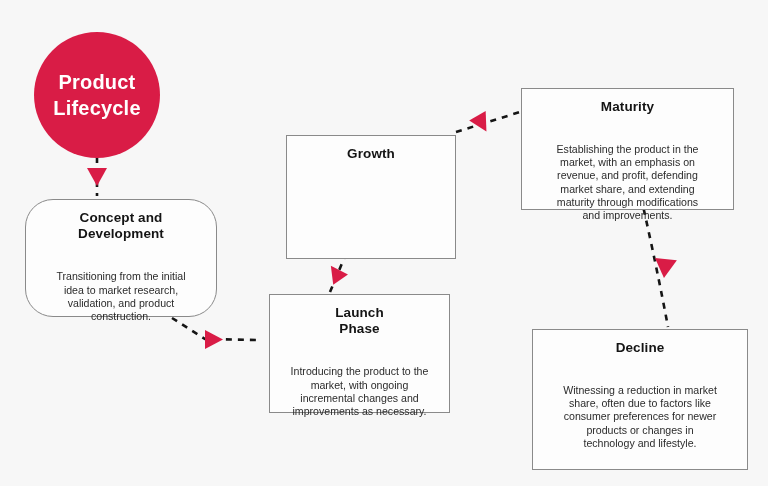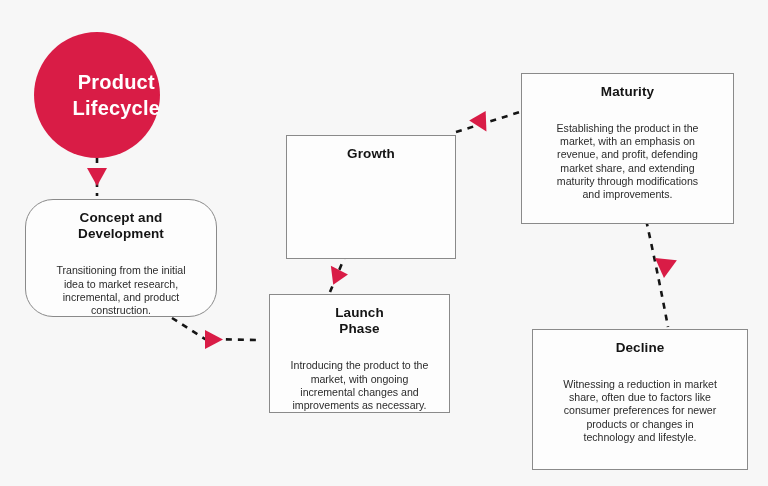--- a/index.html
+++ b/index.html
@@ -34,21 +34,21 @@
     stroke-width: 2.6;
     stroke-dasharray: 6 6;
   }
   .connector-layer polygon.arrowhead { fill: var(--accent); }
   .hub {
     position: absolute;
     left: 34px; top: 32px;
     width: 126px; height: 126px;
     border-radius: 50%;
     background: var(--accent);
-    display: flex; align-items: center; justify-content: flex-end;
+    display: flex; align-items: center; justify-content: center;
   }
   .hub-title {
     color: var(--circle-text);
     font-weight: bold;
     font-size: 20px;
     line-height: 1.3;
     text-align: center;
     white-space: pre-line;
     letter-spacing: 0.2px;
   }
@@ -62,30 +62,30 @@
   }
   .stage-title {
     font-weight: bold;
     font-size: 13.5px;
     line-height: 1.2;
     color: var(--title-text);
     white-space: pre-line;
     letter-spacing: 0.1px;
   }
   .stage-desc {
-    margin-top: 22px;
+    margin-top: 28px;
     font-size: 10.6px;
     line-height: 1.24;
     color: var(--body-text);
     white-space: pre-line;
   }
   .stage-concept  { left: 25px;  top: 199px; width: 192px; height: 118px; border-radius: 28px; }
   .stage-launch   { left: 269px; top: 294px; width: 181px; height: 119px; }
   .stage-growth   { left: 286px; top: 135px; width: 170px; height: 124px; }
-  .stage-maturity { left: 521px; top: 73px;  width: 213px; height: 151px; }
+  .stage-maturity { left: 521px; top: 88px;  width: 213px; height: 122px; }
   .stage-decline  { left: 532px; top: 329px; width: 216px; height: 141px; }
 </style>
 </head>
 <body>
 
 <div class="canvas">
 
   <svg class="connector-layer" viewBox="0 0 768 486" xmlns="http://www.w3.org/2000/svg">
 
     <path class="dash" d="M97,157 L97,196"></path>
@@ -107,21 +107,21 @@
   <div class="hub">
     <div class="hub-title">Product
 Lifecycle</div>
   </div>
 
   <div class="stage stage-concept">
     <div class="stage-title">Concept and
 Development</div>
     <div class="stage-desc">Transitioning from the initial
 idea to market research,
-incremental, and product
+validation, and product
 construction.</div>
   </div>
 
   <div class="stage stage-launch">
     <div class="stage-title">Launch
 Phase</div>
     <div class="stage-desc">Introducing the product to the
 market, with ongoing
 incremental changes and
 improvements as necessary.</div>

